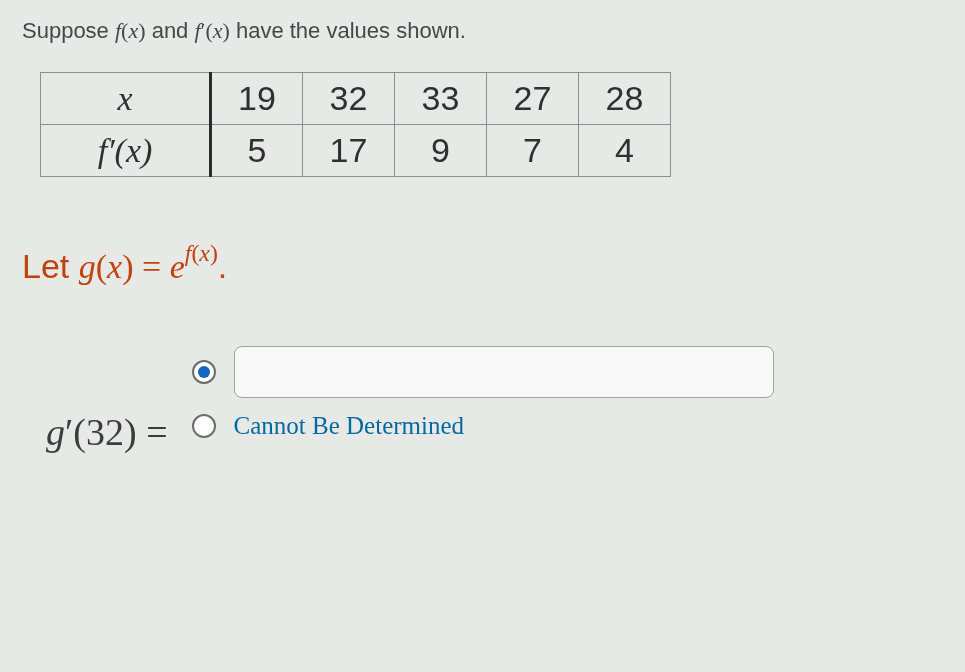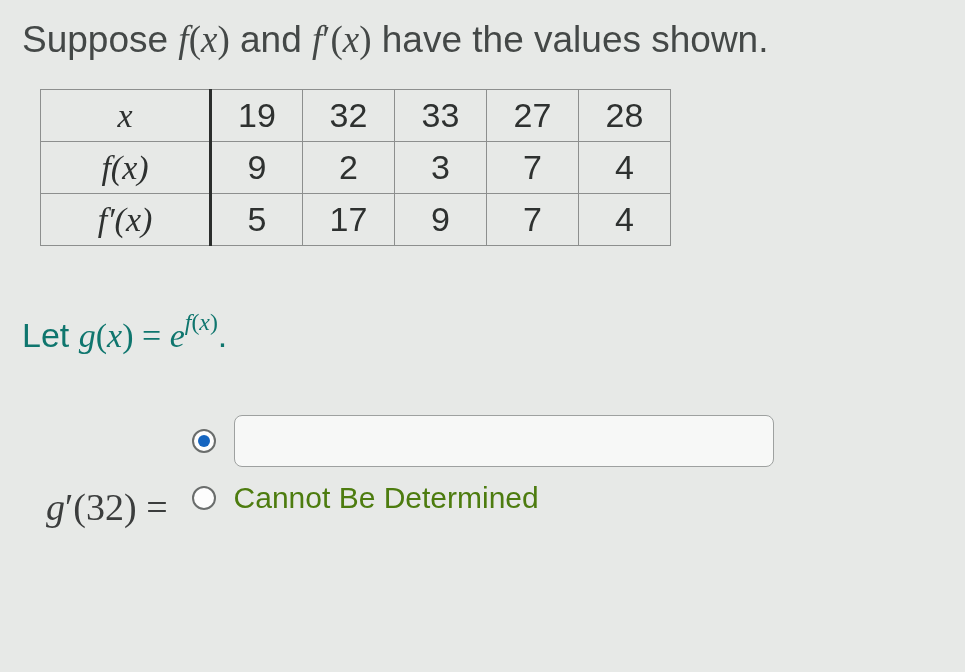--- a/index.html
+++ b/index.html
@@ -6,21 +6,21 @@
   body {
     margin: 0;
     padding: 18px 22px;
     width: 965px;
     height: 672px;
     font-family: "Segoe UI", Arial, sans-serif;
     background: #e7e9e7;
     color: #3b3d3d;
   }
   .prompt-line {
-    font-size: 37px;
+    font-size: 22px;
     font-weight: 400;
     color: #444847;
   }
   .math {
     font-family: "Cambria Math", "Times New Roman", serif;
     font-style: italic;
   }
   .paren { font-style: normal; }
   .prime { font-style: normal; }
   .table-wrap {
@@ -41,21 +41,21 @@
     min-width: 170px;
     font-family: "Cambria Math", "Times New Roman", serif;
     font-style: italic;
   }
   td.sep-right {
     border-right: 3px solid #2b2d2c;
   }
   .let-line {
     margin-top: 70px;
     font-size: 34px;
-    color: #0f766e;
+    color: #c2410c;
   }
   .expo {
     font-size: 0.7em;
     position: relative;
     bottom: 0.7em;
   }
   .answer-block {
     margin-top: 60px;
     display: flex;
     align-items: flex-end;
@@ -95,22 +95,23 @@
     flex: 0 0 540px;
     height: 52px;
     border: 1px solid #9ea1a0;
     border-radius: 8px;
     background: #f7f8f7;
     font-size: 26px;
     padding: 0 14px;
     color: #333;
   }
   .cbd-label {
-    font-size: 30px;
-    color: #4d7c0f;
+    font-size: 25px;
+    color: #0369a1;
+    font-family: Liberation Serif, serif;
   }
 </style>
 </head>
 <body>
 
 <div class="prompt-line">
   <span>Suppose </span><span class="math"><span>f</span><span class="paren">(</span><span>x</span><span class="paren">)</span></span>
   <span> and </span>
   <span class="math"><span>f</span><span class="prime">′</span><span class="paren">(</span><span>x</span><span class="paren">)</span></span><span> have the values shown.</span>
 </div>
@@ -118,28 +119,20 @@
 <div class="table-wrap">
   <table>
     <tbody>
         <tr>
       <td class="rowhead sep-right">x</td>
       <td>19</td>
       <td>32</td>
       <td>33</td>
       <td>27</td>
       <td>28</td>
-    </tr>
-    <tr>
-      <td class="rowhead sep-right">f(x)</td>
-      <td>9</td>
-      <td>2</td>
-      <td>3</td>
-      <td>7</td>
-      <td>4</td>
     </tr>
     <tr>
       <td class="rowhead sep-right">f′(x)</td>
       <td>5</td>
       <td>17</td>
       <td>9</td>
       <td>7</td>
       <td>4</td>
     </tr>
   </tbody>

